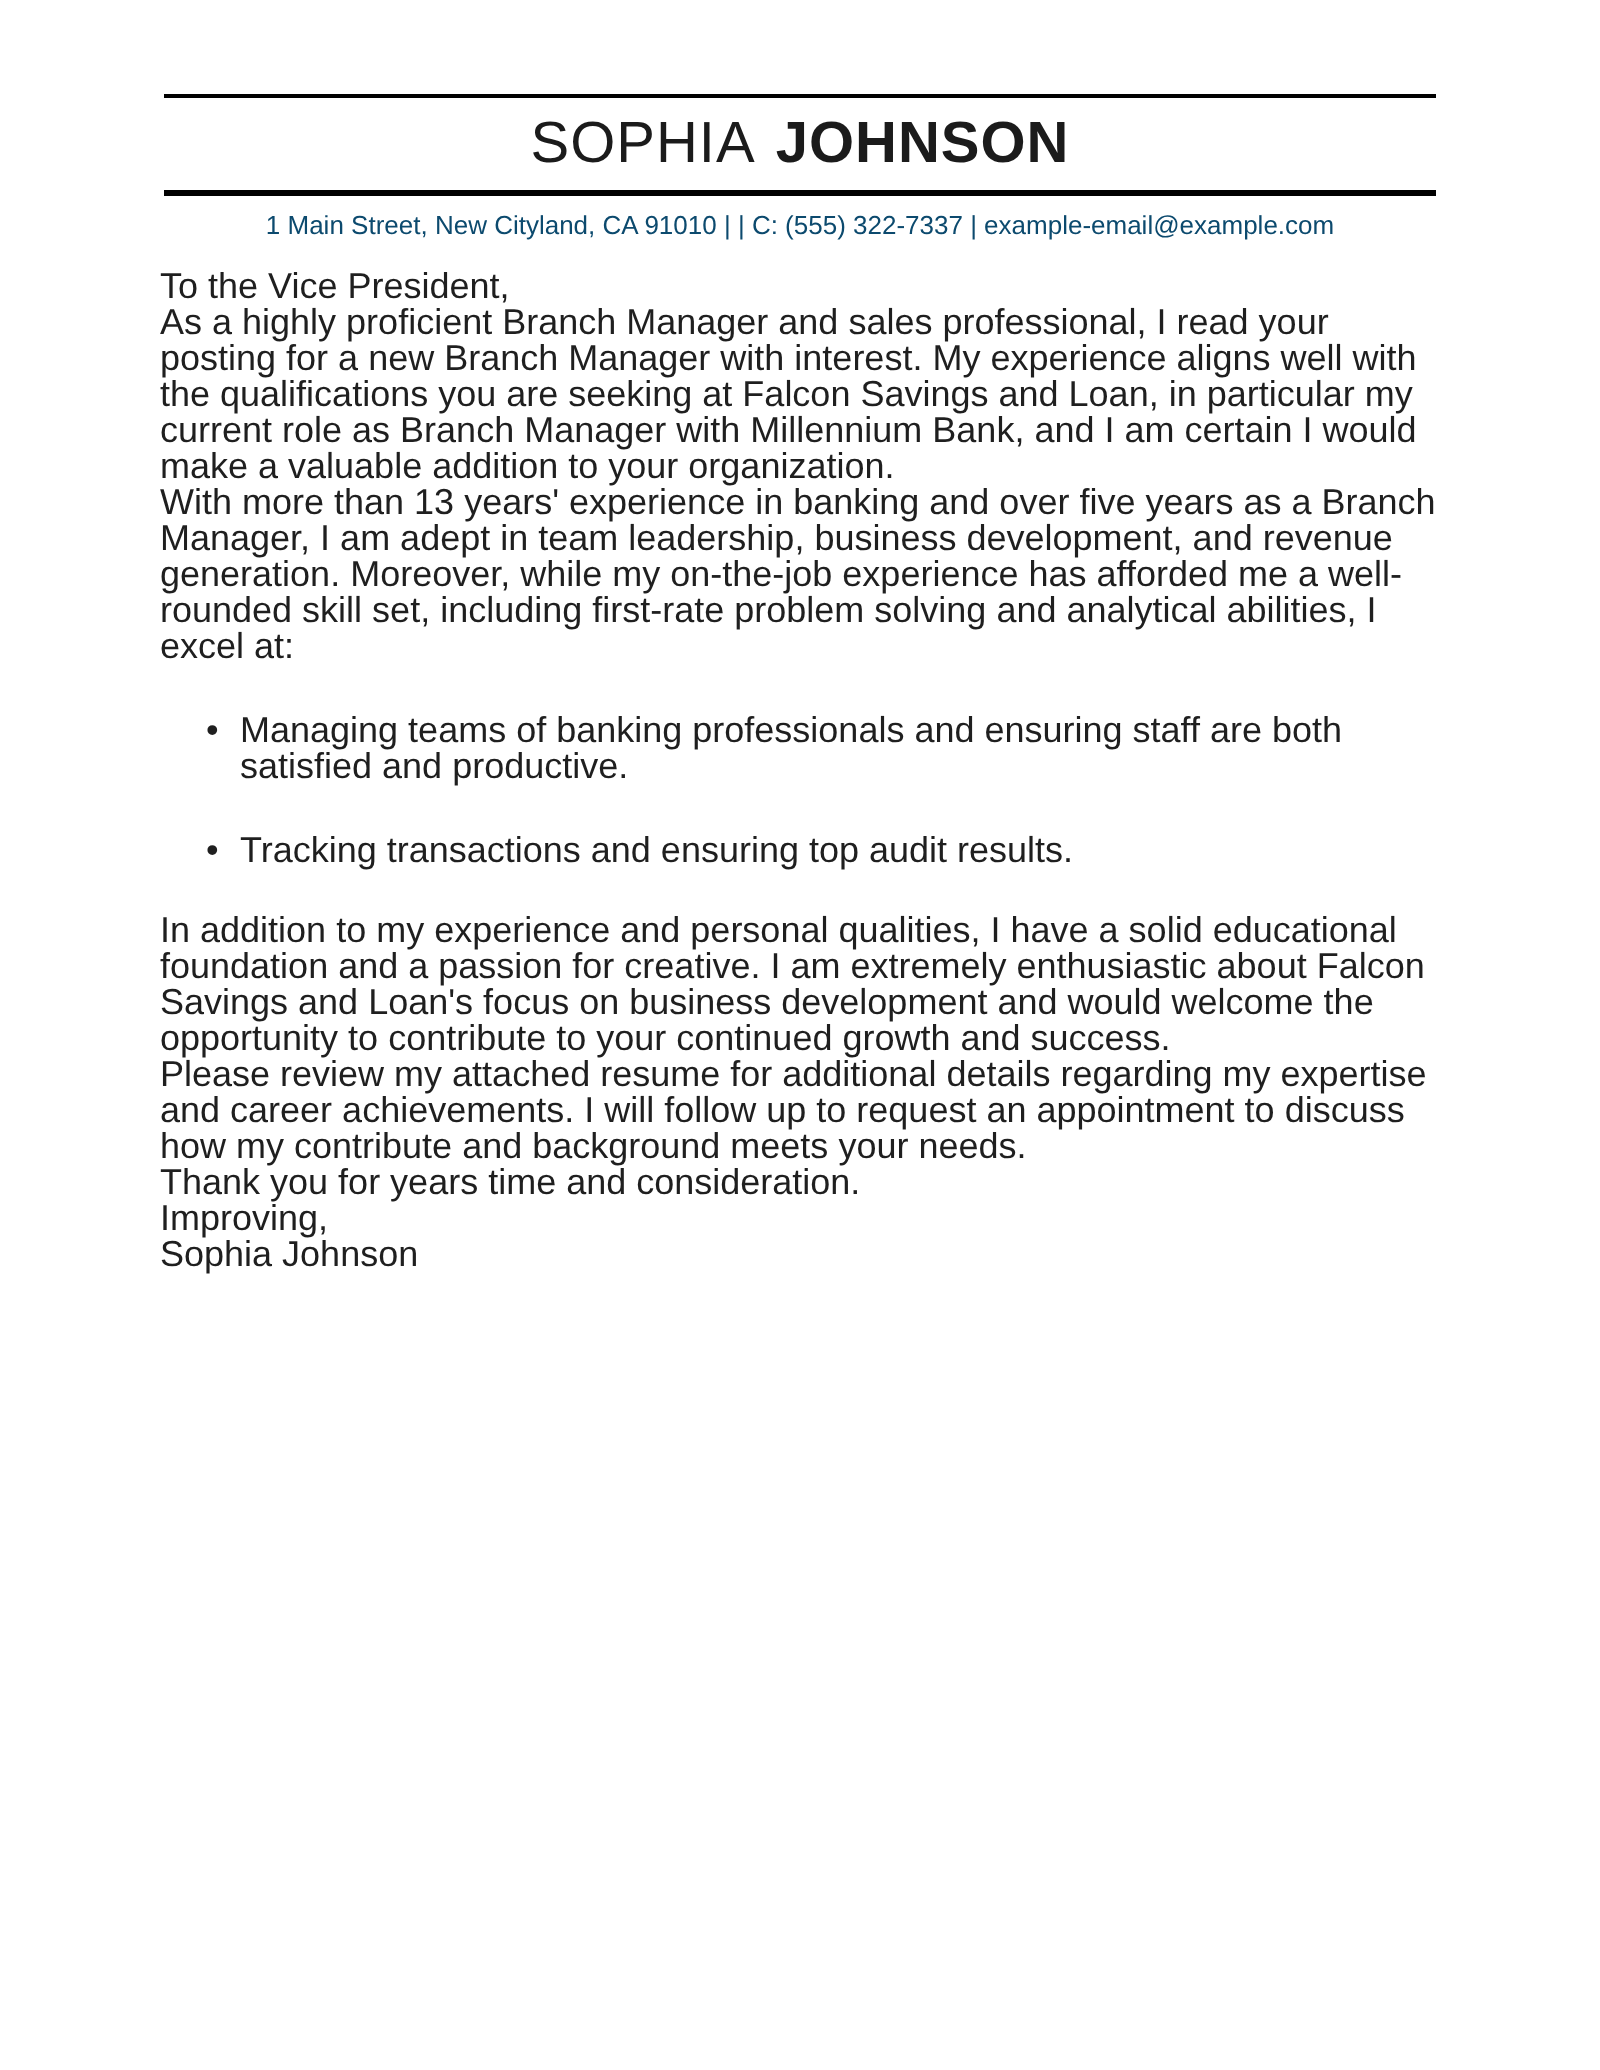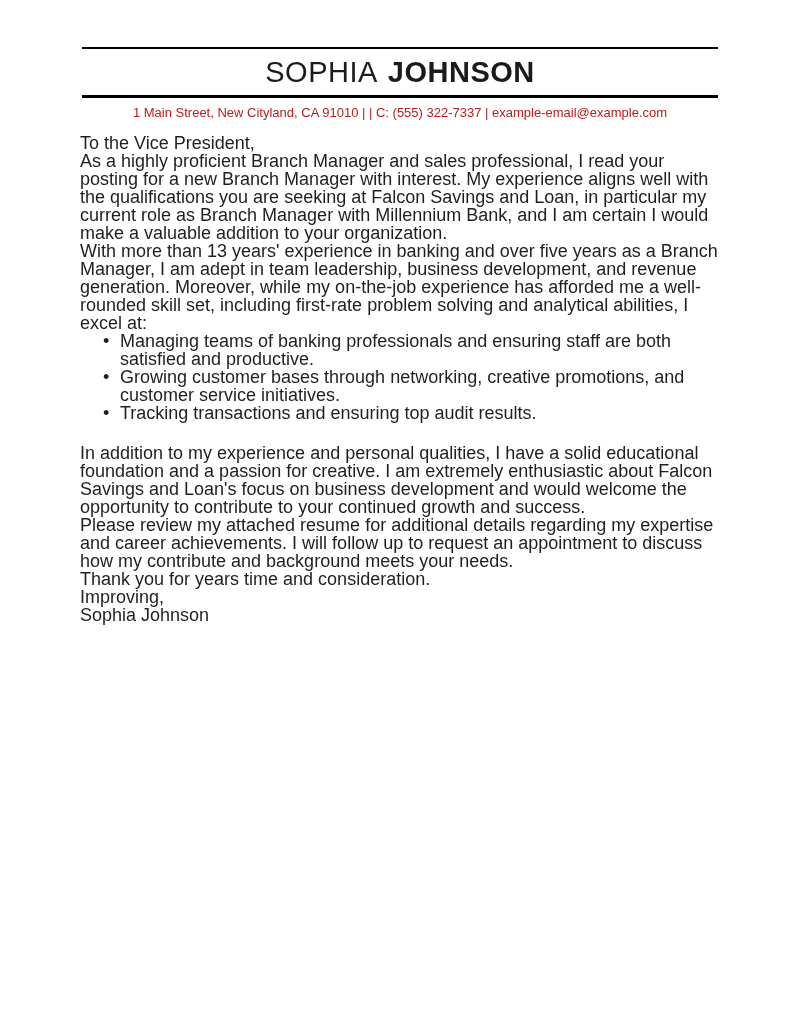--- a/index.html
+++ b/index.html
@@ -36,21 +36,21 @@
   }
   .name .last {
     font-weight: 700;
     margin-left: 10px;
   }
   .contact {
     margin-top: 7px;
     text-align: center;
     font-size: 13px;
     line-height: 16px;
-    color: #b91c1c;
+    color: #0c4a6e;
   }
   .letter-body {
     margin: 13px 82px 0 80px;
     font-size: 18px;
     line-height: 18px;
   }
   .letter-body p { margin: 0; }
   .salutation      { margin-bottom: 11px; }
   .para-intro      { margin-bottom: 18px; }
   .para-experience { margin-bottom: 20px; }
@@ -61,20 +61,21 @@
   .signature       { margin-bottom: 0;    }
   ul.skills {
     list-style: none;
     margin: 0 0 22px 0;
     padding: 0;
   }
   ul.skills li {
     position: relative;
     padding-left: 40px;
     line-height: 18px;
+    margin-top: 24px;
   }
   ul.skills li::before {
     content: "\2022";
     position: absolute;
     left: 23px;
     top: 0;
   }
 </style>
 </head>
 <body>
@@ -94,21 +95,20 @@
   <main class="letter-body">
 
     <p class="salutation">To the Vice President,</p>
 
     <p class="para-intro">As a highly proficient Branch Manager and sales professional, I read your posting for a new Branch Manager with interest. My experience aligns well with the qualifications you are seeking at Falcon Savings and Loan, in particular my current role as Branch Manager with Millennium Bank, and I am certain I would make a valuable addition to your organization.</p>
 
     <p class="para-experience">With more than 13 years' experience in banking and over five years as a Branch Manager, I am adept in team leadership, business development, and revenue generation. Moreover, while my on-the-job experience has afforded me a well-rounded skill set, including first-rate problem solving and analytical abilities, I excel at:</p>
 
     <ul class="skills">
       <li>Managing teams of banking professionals and ensuring staff are both satisfied and productive.</li>
-      <li>Growing customer bases through networking, creative promotions, and customer service initiatives.</li>
       <li>Tracking transactions and ensuring top audit results.</li>
     </ul>
 
     <p class="para-education">In addition to my experience and personal qualities, I have a solid educational foundation and a passion for creative. I am extremely enthusiastic about Falcon Savings and Loan's focus on business development and would welcome the opportunity to contribute to your continued growth and success.</p>
 
     <p class="para-resume">Please review my attached resume for additional details regarding my expertise and career achievements. I will follow up to request an appointment to discuss how my contribute and background meets your needs.</p>
 
     <p class="thanks">Thank you for years time and consideration.</p>
 
     <p class="sincerely">Improving,</p>

